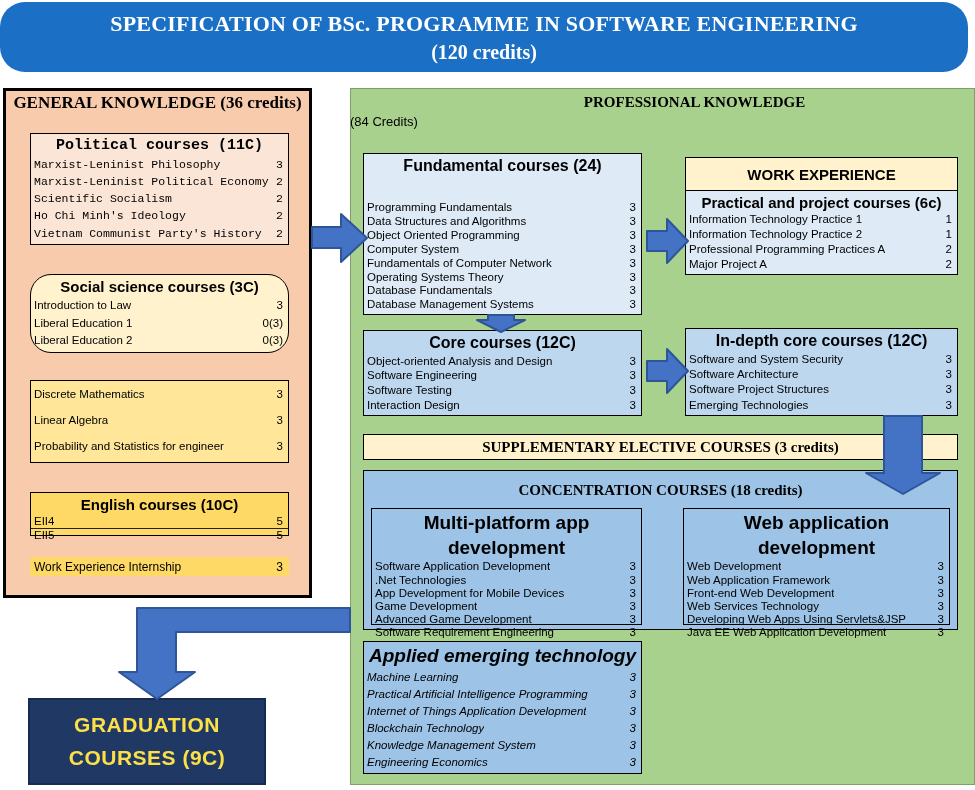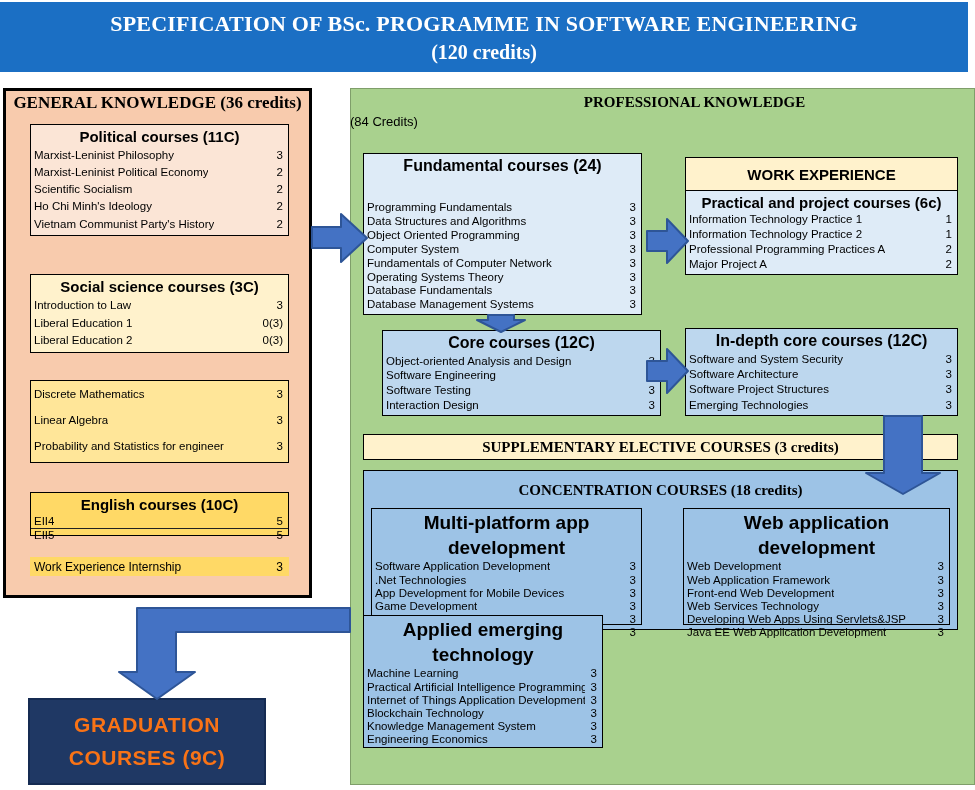--- a/index.html
+++ b/index.html
@@ -9,21 +9,21 @@
     --blue-mid:#9DC3E6; --navy:#1F3864; --arrow-fill:#4472C4; --arrow-stroke:#2E5597;
   }
   *{margin:0;padding:0;box-sizing:border-box;}
   body{background:#fff;}
   .page{position:relative;width:975px;height:790px;background:#fff;overflow:hidden;
         font-family:"Liberation Sans",sans-serif;color:#000;}
   .abs{position:absolute;}
 
   .header{left:0;top:2px;width:968px;height:70px;background:var(--header-blue);
           color:#fff;text-align:center;display:flex;flex-direction:column;justify-content:center;
-          font-family:"Liberation Serif",serif;font-weight:bold;}
+          font-family:"Liberation Serif",serif;font-weight:bold;border-radius:25px;}
   .header-title{font-size:22px;letter-spacing:.2px;}
   .header-subtitle{font-size:20px;margin-top:4px;}
 
   .panel-general{left:3px;top:88px;width:309px;height:510px;background:var(--peach-panel);
                  border:3px solid #000;}
   .panel-general-title{left:3px;top:93px;width:309px;text-align:center;
                  font-family:"Liberation Serif",serif;font-weight:bold;font-size:17px;}
 
   .panel-professional{left:350px;top:88px;width:625px;height:697px;background:var(--green-panel);
                  border:1px solid #7F9E6A;}
@@ -35,50 +35,50 @@
   .box-title{text-align:center;font-weight:bold;font-size:15px;padding-top:2px;line-height:1.3;}
   .box-title.big{font-size:16px;}
   .box-title.small{font-size:19px;}
   .rows{flex:1;display:flex;flex-direction:column;justify-content:space-around;padding-bottom:2px;}
   .course-row{display:flex;justify-content:space-between;align-items:center;
               font-size:11.5px;line-height:1.15;padding:0 5px 0 3px;}
   .course-name{white-space:nowrap;overflow:hidden;}
   .course-credits{margin-left:6px;white-space:nowrap;}
   .lined .course-row:not(:last-child){border-bottom:1px solid #222;}
 
-  .box-political{left:30px;top:124px;width:259px;height:112px;background:var(--peach-light);}
-  .box-social{left:30px;top:274px;width:259px;height:79px;background:var(--cream);}
+  .box-political{left:30px;top:133px;width:259px;height:112px;background:var(--peach-light);font-family:Liberation Mono, monospace;}
+  .box-social{left:30px;top:274px;width:259px;height:79px;background:var(--cream);border-radius:21px;}
   .box-math{left:30px;top:380px;width:259px;height:83px;background:var(--yellow-mid);}
   .box-english{left:30px;top:492px;width:259px;height:44px;background:var(--yellow-deep);}
   .internship{left:30px;top:557px;width:259px;height:19px;background:var(--yellow-deep);
               display:flex;justify-content:space-between;align-items:center;
               font-size:12px;padding:0 6px 0 4px;}
 
   .box-fundamental{left:363px;top:153px;width:279px;height:162px;background:var(--blue-pale);gap:24px;}
   .we-header{left:685px;top:157px;width:273px;height:34px;background:var(--cream);
              border:1.5px solid #000;display:flex;align-items:center;justify-content:center;
              font-weight:bold;font-size:15px;}
   .box-practical{left:685px;top:190px;width:273px;height:85px;background:var(--blue-pale);}
-  .box-core{left:382px;top:330px;width:279px;height:86px;background:var(--blue-light);}
+  .box-core{left:363px;top:330px;width:279px;height:86px;background:var(--blue-light);}
   .box-indepth{left:685px;top:328px;width:273px;height:88px;background:var(--blue-light);}
 
   .supplementary{left:363px;top:434px;width:595px;height:26px;background:var(--cream);
                  border:1.5px solid #000;display:flex;align-items:center;justify-content:center;
                  font-family:"Liberation Serif",serif;font-weight:bold;font-size:15px;}
 
   .concentration{left:363px;top:470px;width:595px;height:160px;background:var(--blue-mid);
                  border:1.5px solid #000;}
   .concentration-title{left:363px;top:482px;width:595px;text-align:center;
                  font-family:"Liberation Serif",serif;font-weight:bold;font-size:15px;}
   .box-multi{left:371px;top:508px;width:271px;height:117px;background:var(--blue-mid);}
   .box-web{left:683px;top:508px;width:267px;height:117px;background:var(--blue-mid);}
-  .box-applied{left:363px;top:615px;width:240px;height:133px;background:var(--blue-mid);}
+  .box-applied{left:363px;top:641px;width:279px;height:133px;background:var(--blue-mid);font-style:italic;}
 
   .graduation{left:28px;top:698px;width:238px;height:87px;background:var(--navy);
-              border:2px solid #152B52;color:#f97316;display:flex;align-items:center;justify-content:center;
+              border:2px solid #152B52;color:#fde047;display:flex;align-items:center;justify-content:center;
               text-align:center;font-weight:bold;font-size:21px;line-height:1.55;letter-spacing:.5px;}
 
   .arrow-layer{left:0;top:0;width:975px;height:790px;pointer-events:none;z-index:5;}
   .arrow{fill:var(--arrow-fill);stroke:var(--arrow-stroke);stroke-width:2;stroke-linejoin:round;}
 </style>
 </head>
 <body>
 
 <div class="page">
 

